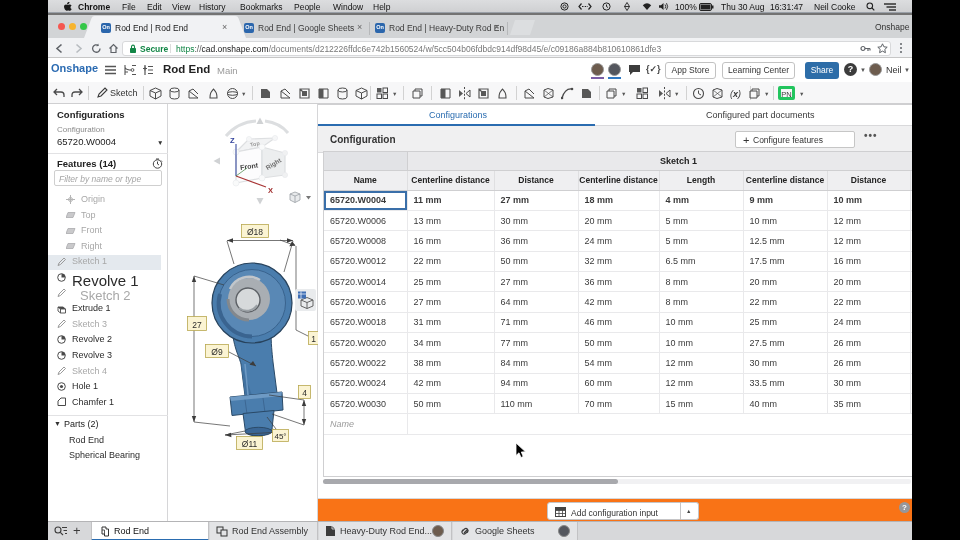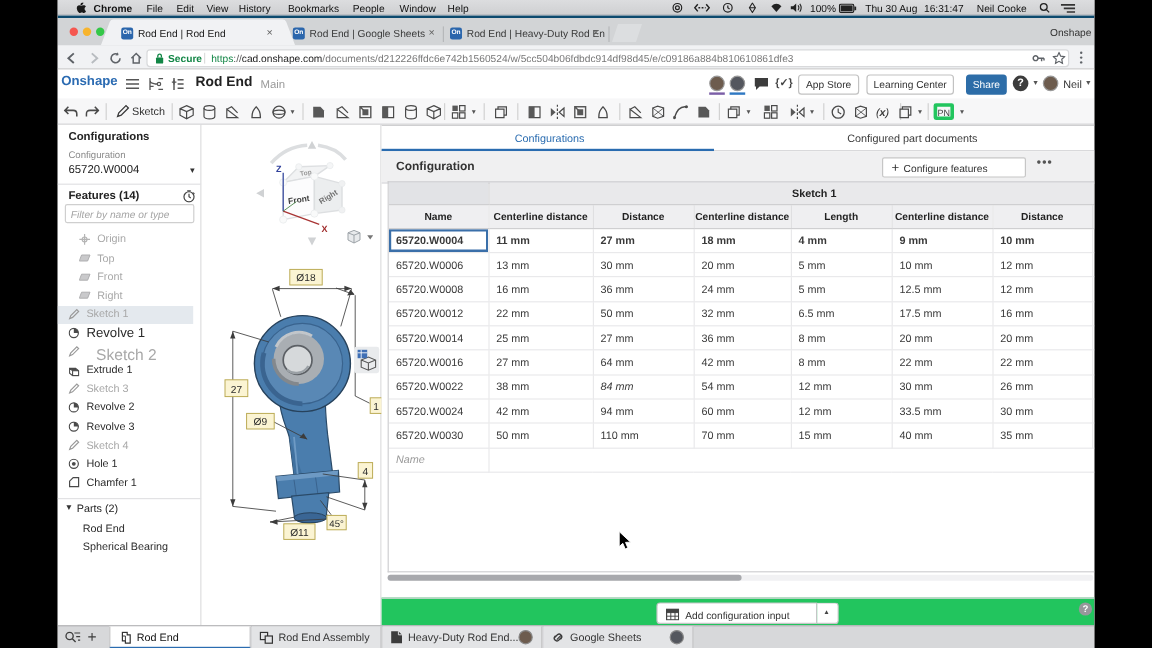--- a/index.html
+++ b/index.html
@@ -56,21 +56,21 @@
 <span class="a" style="left:722px;top:1.5px;font-size:8.5px;color:#111">16:31:47</span>
 <span class="a" style="left:766px;top:1.5px;font-size:8.5px;color:#111">Neil Cooke</span>
 <svg class="a" style="left:818px;top:2px" width="9" height="9" viewBox="0 0 9 9">
         <circle cx="3.8" cy="3.8" r="2.8" fill="none" stroke="#222" stroke-width="1.1"></circle>
         <path d="M6 6 L8.3 8.3" stroke="#222" stroke-width="1.1"></path>
       </svg>
 <svg class="a" style="left:836px;top:2.5px" width="12" height="8" viewBox="0 0 12 8">
         <path d="M0 1 H12 M2.5 4 H12 M5 7 H12" stroke="#333" stroke-width="1.4"></path>
       </svg>
 </div>
-<div class="a" style="left:0;top:12.5px;width:864px;height:25.5px;background:#d2d4d6;border-top:2px solid #0c4a6e">
+<div class="a" style="left:0;top:12.5px;width:864px;height:25.5px;background:#d2d4d6;border-top:2px solid #737373">
       <div class="a" style="left:9.5px;top:8px;width:7px;height:7px;border-radius:50%;background:#f55750"></div>
       <div class="a" style="left:20.5px;top:8px;width:7px;height:7px;border-radius:50%;background:#f7b42d"></div>
       <div class="a" style="left:31.5px;top:8px;width:7px;height:7px;border-radius:50%;background:#34c748"></div>
       <svg class="a" style="left:36px;top:1.5px" width="162px" height="22px" viewBox="0 0 162 22">
         <path d="M0 22 L7.5 2.2 Q8.3 0 10.6 0 L151.4 0 Q153.7 0 154.5 2.2 L162 22 Z" fill="#f1f2f4"></path>
       </svg>
       <div class="a" style="left:53px;top:8px;width:10px;height:10px;border-radius:2px;background:#2b66ac">
         <span class="a" style="left:1.2px;top:1.5px;font-size:5.5px;font-weight:bold;color:#fff">On</span>
       </div>
       <span class="a" style="left:67px;top:8px;font-size:8.5px;color:#202020">Rod End | Rod End</span>
@@ -327,21 +327,21 @@
       <span class="a" style="left:33px;top:136.79999999999998px;font-size:9px;color:#a8a8a8">Right</span>
       <div class="a" style="left:0;top:150.89999999999998px;width:113px;height:15.6px;background:#e4e9ee"></div>
       <svg class="a" style="left:9px;top:152.89999999999998px" width="10" height="10" viewBox="0 0 10 10">
         <path d="M1 8.5 L2 6 L7 1 L8.5 2.5 L3.5 7.5 Z" fill="none" stroke="#9a9a9a" stroke-width="1"></path>
       </svg>
       <span class="a" style="left:24px;top:152.39999999999998px;font-size:9px;color:#a8a8a8">Sketch 1</span>
       <svg class="a" style="left:9px;top:168.49999999999997px" width="10" height="10" viewBox="0 0 10 10">
         <circle cx="4.5" cy="4.5" r="3.8" fill="none" stroke="#4a4a4a" stroke-width="1"></circle>
         <path d="M4.5 4.5 L4.5 0.7 A3.8 3.8 0 0 1 8.3 4.5 Z" fill="#4a4a4a"></path>
       </svg>
-      <span class="a" style="left:24px;top:167.99999999999997px;font-size:11px;color:#2b2b2b">Revolve 1</span>
+      <span class="a" style="left:24px;top:167.99999999999997px;font-size:15px;color:#2b2b2b">Revolve 1</span>
       <svg class="a" style="left:9px;top:184.09999999999997px" width="10" height="10" viewBox="0 0 10 10">
         <path d="M1 8.5 L2 6 L7 1 L8.5 2.5 L3.5 7.5 Z" fill="none" stroke="#9a9a9a" stroke-width="1"></path>
       </svg>
       <span class="a" style="left:32px;top:183.59999999999997px;font-size:13px;color:#a8a8a8">Sketch 2</span>
       <svg class="a" style="left:9px;top:199.69999999999996px" width="10" height="10" viewBox="0 0 10 10">
         <path d="M1 3 H6 L8.5 5 V9 H3.5 L1 7 Z M1 3 L3.5 5 H8.5 M3.5 5 V9" fill="none" stroke="#4a4a4a" stroke-width="0.9"></path>
         <path d="M1 3 H6 L8.5 5 L3.5 5 Z" fill="#4a4a4a"></path>
       </svg>
       <span class="a" style="left:24px;top:199.19999999999996px;font-size:9px;color:#2b2b2b">Extrude 1</span>
       <svg class="a" style="left:9px;top:215.29999999999995px" width="10" height="10" viewBox="0 0 10 10">
@@ -580,23 +580,43 @@
               <td style="font-weight:normal;">65720.W0016</td>
               <td style="font-weight:normal;">27 mm</td>
               <td style="font-weight:normal;">64 mm</td>
               <td style="font-weight:normal;">42 mm</td>
               <td style="font-weight:normal;">8 mm</td>
               <td style="font-weight:normal;">22 mm</td>
               <td style="font-weight:normal;">22 mm</td>
               <td></td>
             </tr>
             <tr>
+              <td style="font-weight:normal;">65720.W0018</td>
+              <td style="font-weight:normal;">31 mm</td>
+              <td style="font-weight:normal;">71 mm</td>
+              <td style="font-weight:normal;">46 mm</td>
+              <td style="font-weight:normal;">10 mm</td>
+              <td style="font-weight:normal;">25 mm</td>
+              <td style="font-weight:normal;">24 mm</td>
+              <td></td>
+            </tr>
+            <tr>
+              <td style="font-weight:normal;">65720.W0020</td>
+              <td style="font-weight:normal;">34 mm</td>
+              <td style="font-weight:normal;">77 mm</td>
+              <td style="font-weight:normal;">50 mm</td>
+              <td style="font-weight:normal;">10 mm</td>
+              <td style="font-weight:normal;">27.5 mm</td>
+              <td style="font-weight:normal;">26 mm</td>
+              <td></td>
+            </tr>
+            <tr>
               <td style="font-weight:normal;">65720.W0022</td>
               <td style="font-weight:normal;">38 mm</td>
-              <td style="font-weight:normal;font-style:italic;">84 mm</td>
+              <td style="font-weight:normal;">84 mm</td>
               <td style="font-weight:normal;">54 mm</td>
               <td style="font-weight:normal;">12 mm</td>
               <td style="font-weight:normal;">30 mm</td>
               <td style="font-weight:normal;">26 mm</td>
               <td></td>
             </tr>
             <tr>
               <td style="font-weight:normal;">65720.W0024</td>
               <td style="font-weight:normal;">42 mm</td>
               <td style="font-weight:normal;">94 mm</td>
@@ -619,21 +639,21 @@
             <tr>
               <td style="font-style:italic;color:#9a9a9a;border-right:1px solid #e9e9eb">Name</td>
               <td colspan="7" style="border-right:none"></td>
             </tr>
           </tbody>
         </table>
       </div>
       <div class="a" style="left:5px;top:374px;width:588px;height:4.5px;border-radius:2px;background:#f1f1f3"></div>
       <div class="a" style="left:5px;top:374px;width:295px;height:4.5px;border-radius:2.5px;background:#a8a9ad"></div>
       <div class="a" style="left:0;top:392.5px;width:594px;height:1px;background:#e3e3e5"></div>
-      <div class="a" style="left:0;top:393px;width:594px;height:24px;background:#22c55e;border-top:1px solid #d8d8da">
+      <div class="a" style="left:0;top:393px;width:594px;height:24px;background:#f97316;border-top:1px solid #d8d8da">
         <div class="a" style="left:229px;top:3px;width:134px;height:18px;background:#fff;border:1px solid #c5c5c7;border-radius:3px 0 0 3px">
           <svg class="a" style="left:7px;top:4px" width="11" height="10" viewBox="0 0 11 10">
             <rect x="0.5" y="0.5" width="10" height="9" fill="none" stroke="#444"></rect>
             <path d="M0.5 3.5 H10.5 M0.5 6.5 H10.5 M4 0.5 V9.5 M7.5 0.5 V9.5" stroke="#444" stroke-width="0.8"></path>
             <rect x="0.5" y="0.5" width="10" height="3" fill="#444"></rect>
           </svg>
           <span class="a" style="left:23px;top:4.5px;font-size:8.5px;color:#333">Add configuration input</span>
         </div>
         <div class="a" style="left:363px;top:3px;width:18px;height:18px;background:#fff;border:1px solid #c5c5c7;border-left:none;border-radius:0 3px 3px 0">
           <span class="a" style="left:5px;top:5px;font-size:5.5px;color:#444">▲</span>

